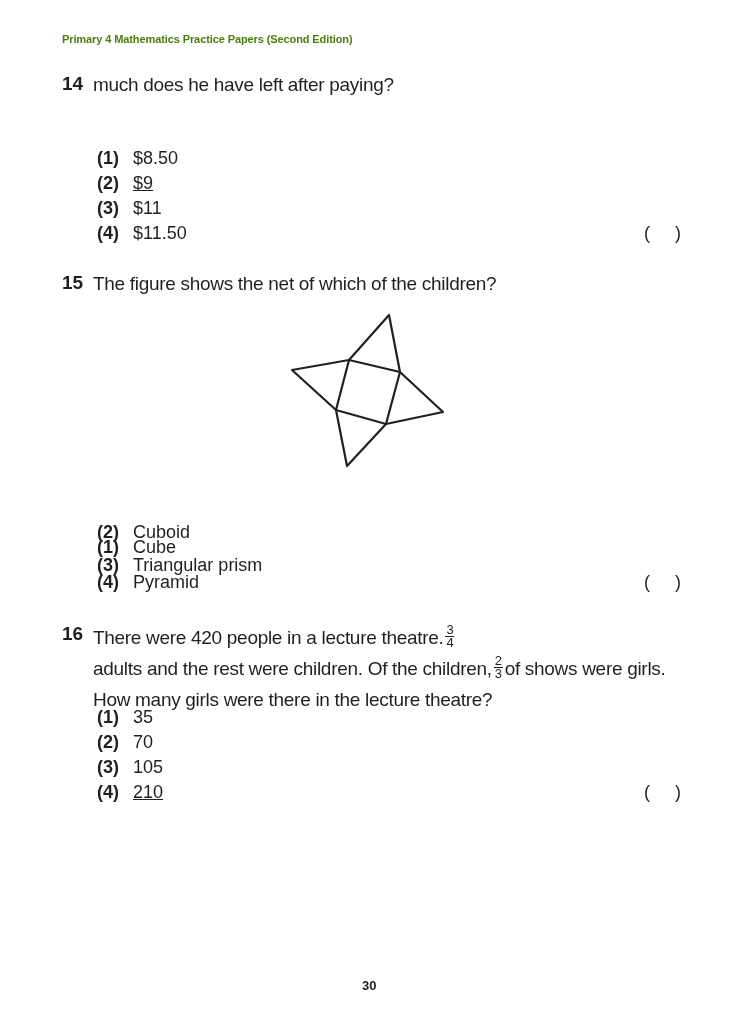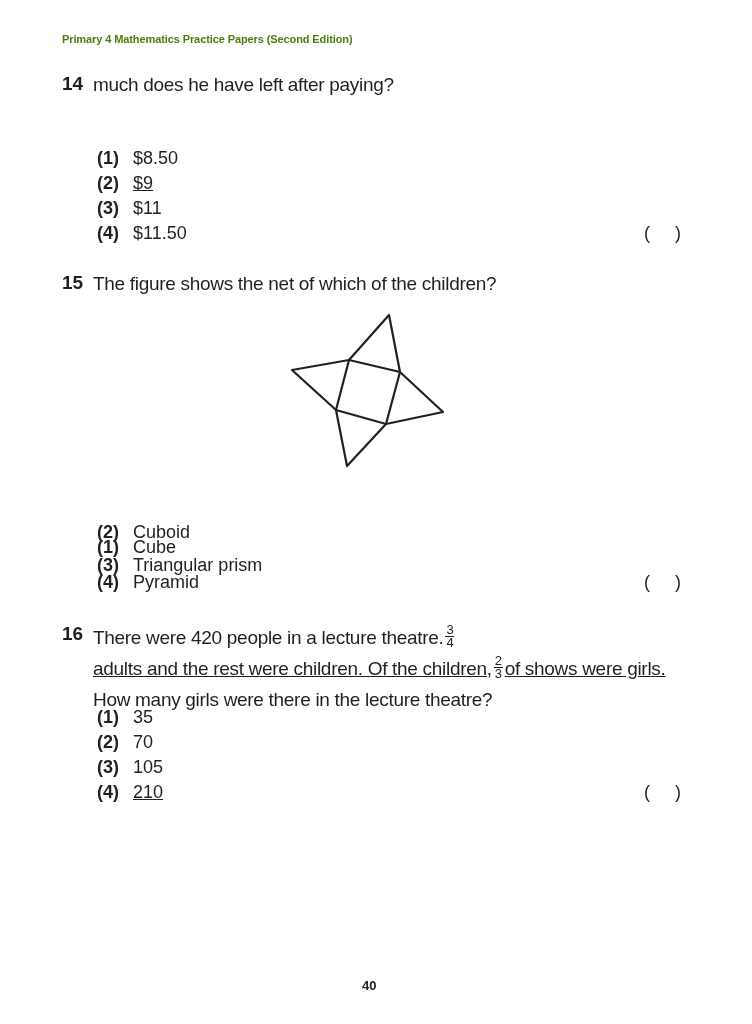--- a/index.html
+++ b/index.html
@@ -60,25 +60,25 @@
   <div class="opt" style="top:301px;"><span class="optnum">(4)</span><span>Pyramid</span></div>
   <span class="ans" style="top:301px;">( )</span>
 </div>
 
 <div class="q" style="top:622px;">
   <span class="qnum" style="top:1px;">16</span>
   <div class="qtext" style="line-height:31px;">
     <div class="line" style="height:31px;">
       <span>There were 420 people in a lecture theatre.</span><span class="frac"><span class="num">3</span><span class="den">4</span></span>
     </div>
-    <div class="line" style="height:31px;text-decoration:underline;">
+    <div class="line" style="height:31px;">
       <span>adults and the rest were children. Of the children,</span><span class="frac"><span class="num">2</span><span class="den">3</span></span><span>of shows were girls.</span>
     </div>
     <div class="line" style="height:31px;">How many girls were there in the lecture theatre?</div>
   </div>
   <div class="opt" style="top:85px;"><span class="optnum">(1)</span><span>35</span></div>
   <div class="opt" style="top:110px;"><span class="optnum">(2)</span><span>70</span></div>
   <div class="opt" style="top:135px;"><span class="optnum">(3)</span><span>105</span></div>
   <div class="opt" style="top:160px;text-decoration:underline;"><span class="optnum">(4)</span><span>210</span></div>
   <span class="ans" style="top:160px;">( )</span>
 </div>
 
-<div class="page-num">40</div>
+<div class="page-num">30</div>
 
 </body></html>

